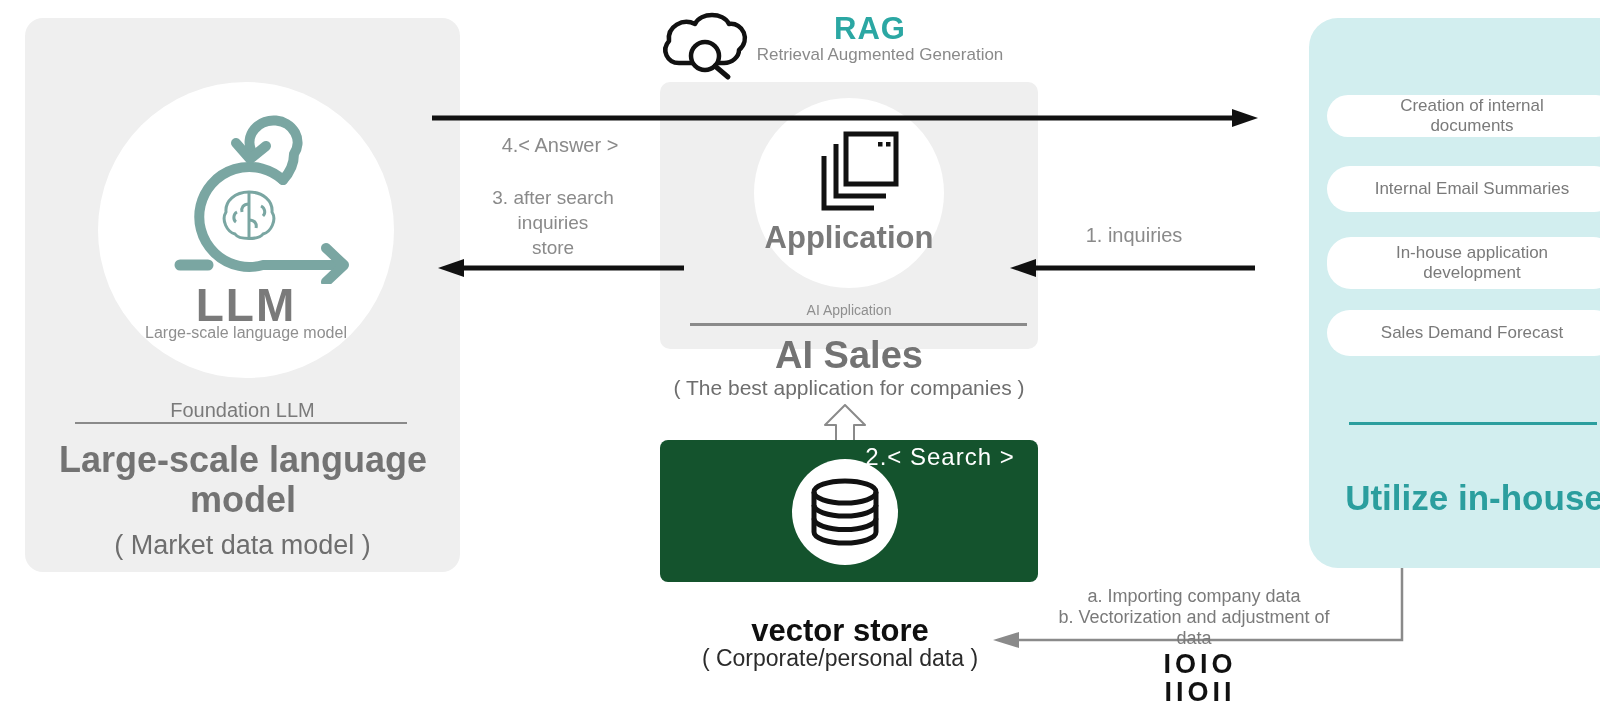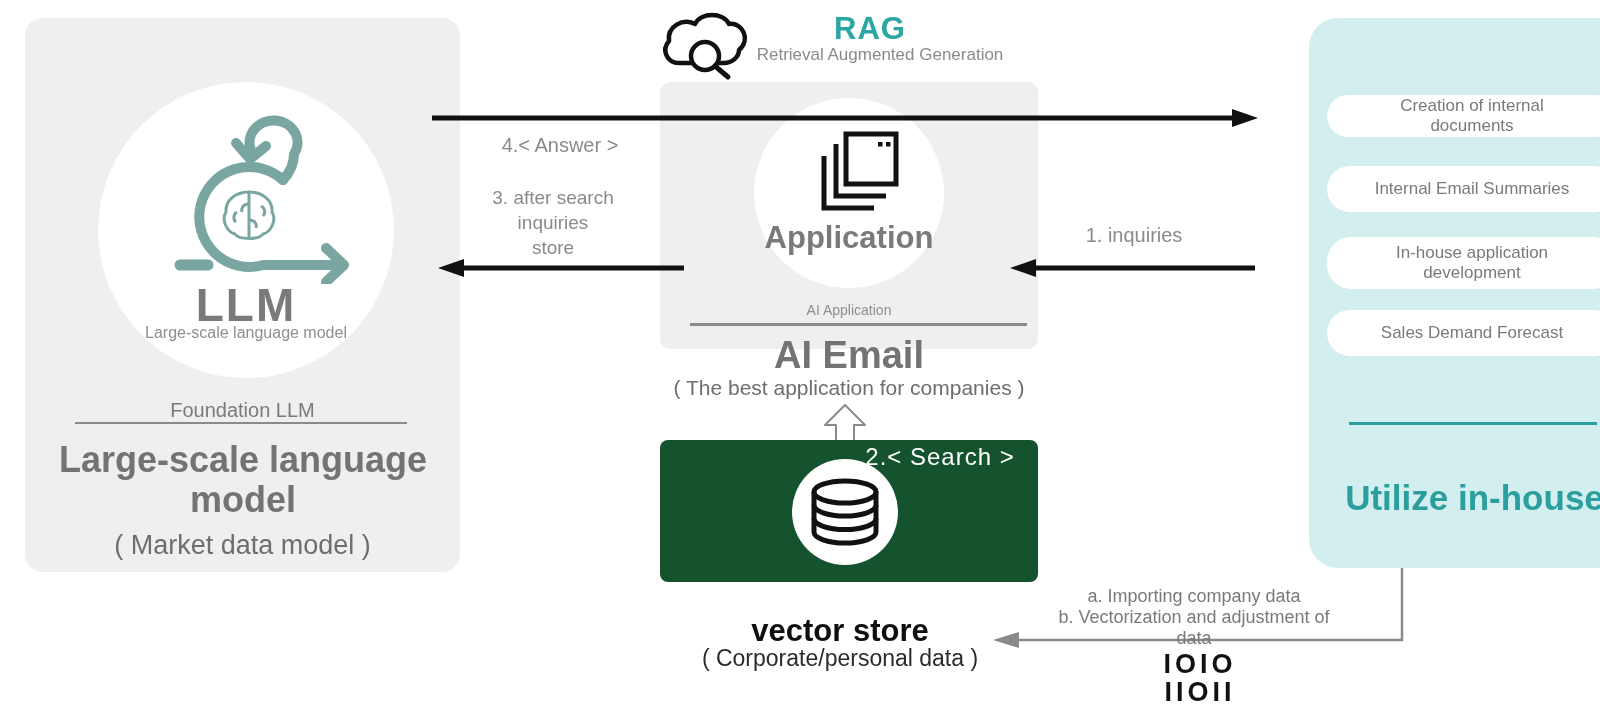--- a/index.html
+++ b/index.html
@@ -110,21 +110,21 @@
         <polyline points="14,28 14,80 64,80" fill="none" stroke="#111111" stroke-width="5"></polyline>
         <polyline points="26,16 26,68 76,68" fill="none" stroke="#111111" stroke-width="5"></polyline>
         <rect x="36" y="6" width="50" height="50" fill="#ffffff" stroke="#111111" stroke-width="5"></rect>
         <rect x="68" y="14" width="4.5" height="4.5" fill="#111111"></rect>
         <rect x="76" y="14" width="4.5" height="4.5" fill="#111111"></rect>
       </svg>
     </div>
     <div class="abs center app-label" style="left:0; top:138px; width:378px;">Application</div>
     <div class="abs center small-label" style="left:0; top:220px; width:378px;">AI Application</div>
     <div class="abs divider-gray" style="left:30px; top:241px; width:337px; height:2.5px;"></div>
-    <div class="abs center aiapps-heading" style="left:0; top:252px; width:378px;">AI Email</div>
+    <div class="abs center aiapps-heading" style="left:0; top:252px; width:378px;">AI Sales</div>
     <div class="abs center aiapps-sub" style="left:0; top:294px; width:378px;">( The best application for companies )</div>
   </div>
 
   <div class="abs" style="left:821px; top:404px; width:48px; height:78px;">
     <svg width="48" height="78" viewBox="0 0 48 78">
       <polygon points="24,1 44,21 33,21 33,57 44,57 24,77 4,57 15,57 15,21 4,21" fill="#ffffff" stroke="#8a8a8a" stroke-width="2" stroke-linejoin="round"></polygon>
     </svg>
   </div>
 
   <div class="abs blue-box" style="left:660px; top:440px; width:378px; height:142px;">

